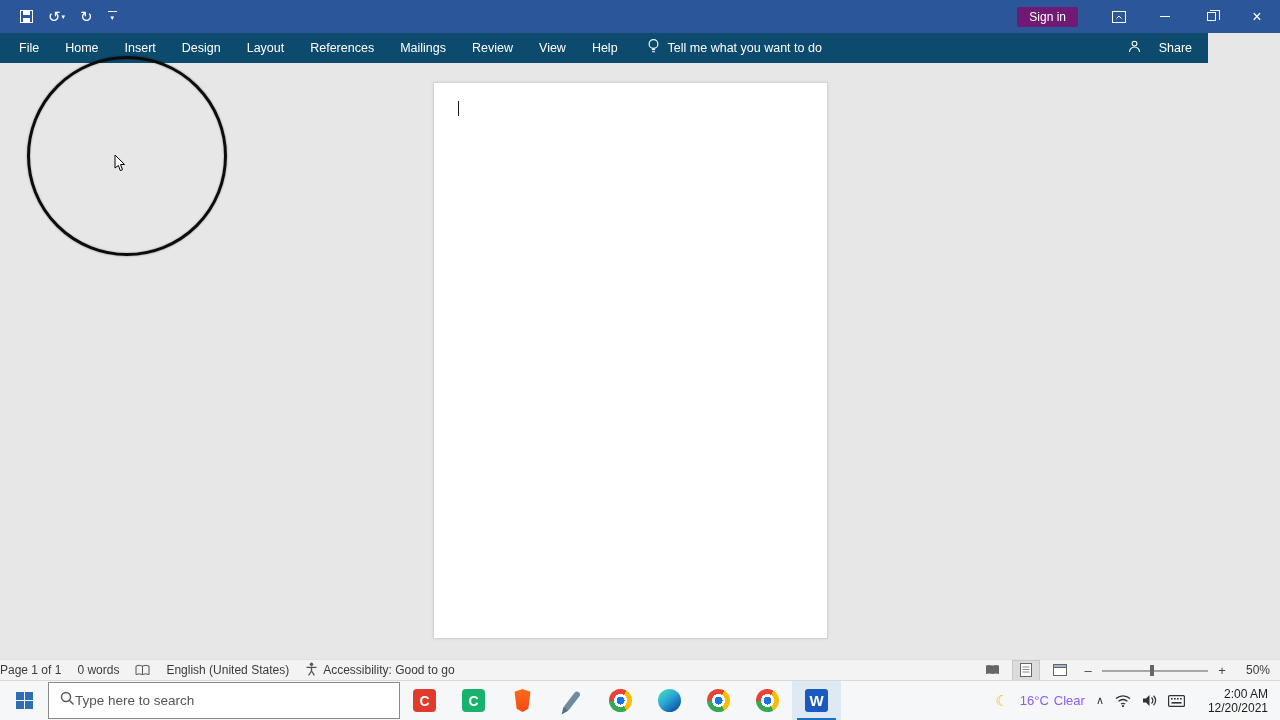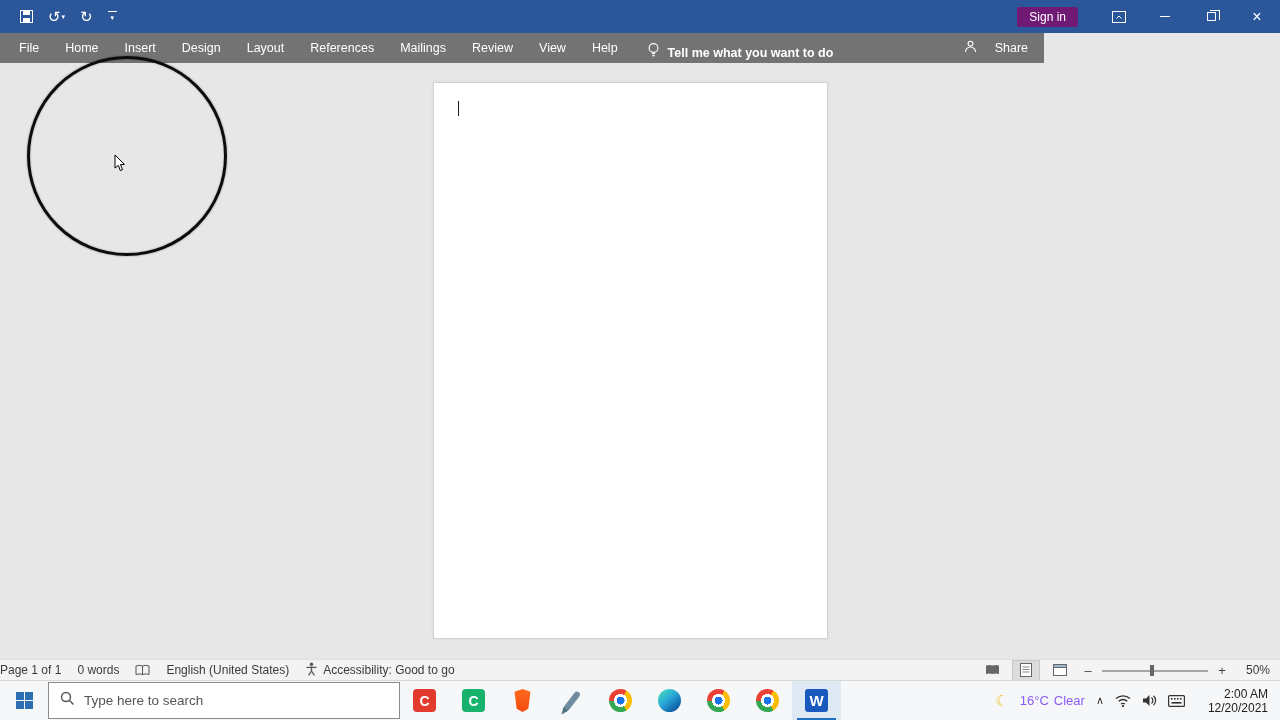--- a/index.html
+++ b/index.html
@@ -19,25 +19,25 @@
   .title-right{margin-left:auto;display:flex;align-items:center;height:33px}
   .signin-btn{background:#701a75;color:#fff;border:none;font-size:12px;padding:3px 12px;border-radius:2px;margin-right:18px;font-family:inherit}
   .ribbon-opts{width:46px;height:33px;display:flex;align-items:center;justify-content:center}
   .winbtn{width:46px;height:33px;display:flex;align-items:center;justify-content:center;color:#fff}
   .min-glyph{width:10px;height:1px;background:#fff}
   .restore-glyph{width:9px;height:9px;border:1px solid #fff;position:relative;background:transparent}
   .restore-glyph::before{content:"";position:absolute;left:2px;top:-3px;width:9px;height:9px;border:1px solid #fff;border-left:none;border-bottom:none}
   .close-glyph{font-size:16px;line-height:16px}
 
   
-  .tabbar{position:absolute;top:33px;left:0;width:1044px;height:30px;background:#737373;color:#fff;display:flex;align-items:flex-end;z-index:3}
+  .tabbar{position:absolute;top:33px;left:0;width:1208px;height:30px;background:#0c4a6e;color:#fff;display:flex;align-items:center;z-index:3}
   .tab{font-size:12.5px;padding:0 13px;height:30px;display:flex;align-items:center;cursor:default}
   .tab:first-child{margin-left:6px}
   .tellme{display:flex;align-items:center;gap:8px;margin-left:16px}
-  .tellme-label{font-size:12.5px;font-weight:bold}
+  .tellme-label{font-size:12.5px;font-weight:normal}
   .share-area{position:absolute;right:16px;top:0;height:30px;display:flex;align-items:center;gap:18px}
   .share-label{font-size:12.5px}
 
   
   .main{position:absolute;top:63px;left:0;width:1280px;height:596px;background:#e7e7e7;overflow:hidden}
   .page{position:absolute;left:433px;top:19px;width:395px;height:557px;background:#fff;border:1px solid #d4d4d4;box-shadow:0 0 3px rgba(0,0,0,.08)}
   .caret{position:absolute;left:24px;top:18px;width:1px;height:15px;background:#1a1a1a}
 
   
   .anno-circle{position:absolute;left:27px;top:56px;width:200px;height:200px;border:3px solid #0c0c0c;border-radius:50%;z-index:6;box-shadow:0 0 2px rgba(0,0,0,.45), inset 0 0 2px rgba(0,0,0,.35);pointer-events:none}
@@ -54,21 +54,21 @@
   .zoom-slider{width:106px;height:21px;position:relative}
   .zoom-track{position:absolute;left:0;right:0;top:10px;height:2px;background:#a6a6a6}
   .zoom-thumb{position:absolute;left:45%;top:5px;width:4px;height:11px;background:#666}
   .zoom-pct{width:34px;text-align:right;color:#3b3b3b}
 
   
   .taskbar{position:absolute;top:680px;left:0;width:1280px;height:40px;background:#f6f7f8;border-top:1px solid #d9d9d9;display:flex;align-items:stretch;z-index:3}
   .startbtn{width:48px;display:flex;align-items:center;justify-content:center}
   .winlogo{width:17px;height:17px;display:grid;grid-template-columns:8px 8px;grid-template-rows:8px 8px;gap:1px}
   .winlogo div{background:#2d6db2}
-  .searchbox{width:352px;margin:1px 0;background:#fff;border:1px solid #8a8a8a;display:flex;align-items:center;gap:9px;padding:0 11px}
+  .searchbox{width:352px;margin:1px 0;background:#fff;border:1px solid #8a8a8a;display:flex;align-items:center;gap:0;padding:0 11px}
   .searchbox input{border:none;outline:none;flex:1;font-size:13.5px;font-family:inherit;background:transparent;color:#222}
   .searchbox input::placeholder{color:#555}
   .apps{display:flex}
   .app{width:49px;display:flex;align-items:center;justify-content:center;position:relative}
   .app.active{background:#dfe9f3}
   .app.active::after{content:"";position:absolute;left:5px;right:5px;bottom:0;height:2px;background:#1d6fc0}
   .icon-sq{width:23px;height:23px;border-radius:4px;color:#fff;font-weight:bold;display:flex;align-items:center;justify-content:center;font-size:14px}
   .cam-rec{background:#e23b2e}
   .cam{background:#17b26b}
   .brave{width:20px;height:23px;background:linear-gradient(180deg,#ff6a1e,#f34a10);clip-path:polygon(10% 12%,50% 0,90% 12%,79% 86%,50% 100%,21% 86%)}

